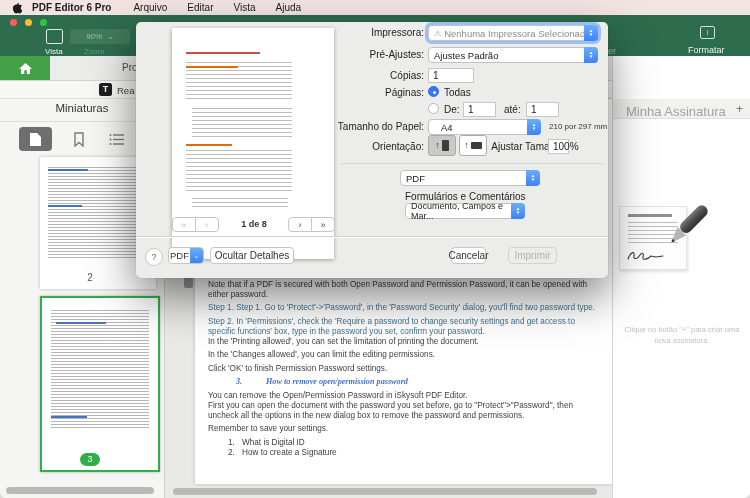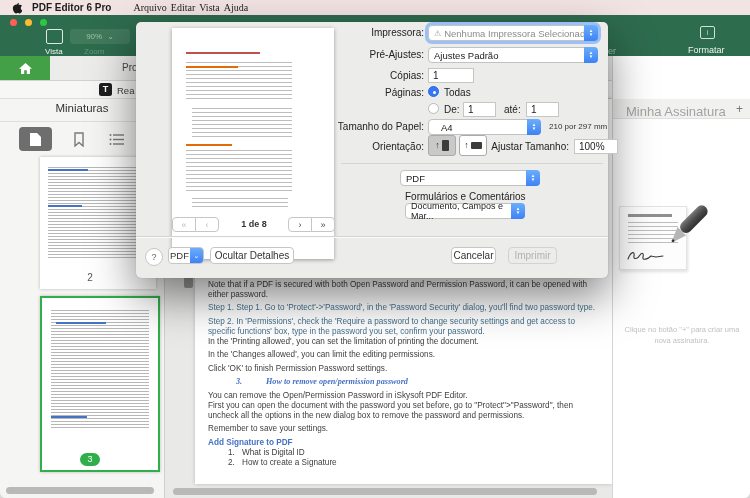--- a/index.html
+++ b/index.html
@@ -5,21 +5,21 @@
   html,body{margin:0;padding:0;background:#d8d8d8;}
   #app{position:relative;width:750px;height:498px;font-family:"Liberation Sans",sans-serif;
        overflow:hidden;background:#e9e9e8;border-radius:0 0 6px 6px;}
   .abs{position:absolute;}
 
   
   #menubar{left:0;top:0;width:750px;height:15px;background:#f3e4e4;border-bottom:1px solid #d9c9c9;
            display:flex;align-items:center;font-size:10px;color:#1c1c1c;}
   #menubar .apple{margin:0 10px 0 12px;display:flex;align-items:center;}
   #menubar .app{font-weight:bold;margin-right:22px;}
-  #menubar .mi{margin-right:4px;font-family:Liberation Serif, serif;}
+  #menubar .mi{margin-right:20px;}
 
   
   #toolbar{left:0;top:15px;width:750px;height:41px;background:#2e6c4e;}
   .tl{position:absolute;top:4px;width:7px;height:7px;border-radius:50%;}
   #tl-red{left:10px;background:#ff5f57;}#tl-yel{left:25px;background:#ffbd2e;}#tl-grn{left:40px;background:#29c840;}
   .tb-label{position:absolute;font-size:8px;color:#c9dcd0;}
   #vista-icon{left:46px;top:14px;width:15px;height:13px;border:1.5px solid #dfe9e3;border-radius:2px;}
   #vista-label{left:45px;top:32px;color:#eef4f0;}
   #zoom-pill{left:70px;top:14px;width:60px;height:15px;background:#41795b;border-radius:3px;
              display:flex;align-items:center;justify-content:center;gap:5px;font-size:8px;color:#9dc2ab;}
@@ -237,21 +237,20 @@
       <p>Note that if a PDF is secured with both Open Password and Permission Password, it can be opened with either password.</p>
       <p class="step">Step 1. Step 1. Go to 'Protect'-&gt;'Password', in the 'Password Security' dialog, you'll find two password type.</p>
       <p class="step tight">Step 2. In 'Permissions', check the 'Require a password to change security settings and get access to specific functions' box, type in the password you set, confirm your password.</p>
       <p>In the 'Printing allowed', you can set the limitation of printing the document.</p>
       <p>In the 'Changes allowed', you can limit the editing permissions.</p>
       <p>Click 'OK' to finish Permission Password settings.</p>
       <p class="h-it"><span class="num">3.</span><span>How to remove open/permission password</span></p>
       <p class="tight">You can remove the Open/Permission Password in iSkysoft PDF Editor.</p>
       <p>First you can open the document with the password you set before, go to "Protect"&gt;"Password", then uncheck all the options in the new dialog box to remove the password and permissions.</p>
       <p>Remember to save your settings.</p>
-      <p class="h-blue tight">Add Signature to PDF</p>
       <p class="tight"><span class="linum">1.</span><span>What is Digital ID</span></p>
       <p><span class="linum">2.</span><span>How to create a Signature</span></p>
     </div>
     <div class="abs hscroll" id="doc-scroll"></div>
   </div>
 
   <div class="abs" id="rpanel">
     <div class="abs" id="rp-head">
       <span id="rp-title">Minha Assinatura</span>
       <span id="rp-add">+</span>
@@ -342,21 +341,21 @@
     <div class="dlabel" style="top:119px;">Orientação:</div>
     <div class="obtn sel" style="left:292px;top:113px;">
       <span class="arr">↑</span>
         <span class="fig" style="width:7px;height:11px;"></span>
     </div>
     <div class="obtn" style="left:323px;top:113px;">
       <span class="arr">↑</span>
         <span class="fig" style="width:11px;height:7px;"></span>
     </div>
     <div class="abs" style="left:337px;top:119px;width:96px;text-align:right;">Ajustar Tamanho:</div>
-    <div class="dinput" style="left:438px;top:117px;width:44px;">100%</div>
+    <div class="dinput" style="left:412px;top:117px;width:21px;">100%</div>
 
     <div class="abs" style="left:205px;top:141px;width:262px;height:1px;background:#d4d4d3;"></div>
 
     <div class="dsel" style="left:264px;top:148px;width:140px;">
       <span style="font-size:9.5px;">PDF</span>
       <span class="stepper">
           <span>▲</span>
           <span>▼</span>
         </span>
     </div>
@@ -371,17 +370,17 @@
     </div>
 
     <div class="abs" id="dlg-sep"></div>
 
     <div id="help-btn" class="abs">?</div>
     <div id="pdf-combo" class="abs">
       <span class="txt">PDF</span>
       <span class="dn">⌄</span>
     </div>
     <div class="btn" style="left:74px;top:225px;width:84px;">Ocultar Detalhes</div>
-    <div class="btn" style="left:315px;top:225px;width:45px;">Cancelar</div>
+    <div class="btn" style="left:315px;top:225px;width:35px;">Cancelar</div>
     <div class="btn" id="btn-print" style="left:372px;top:225px;width:49px;">Imprimir</div>
   </div>
 
 </div>
 
 </body></html>

